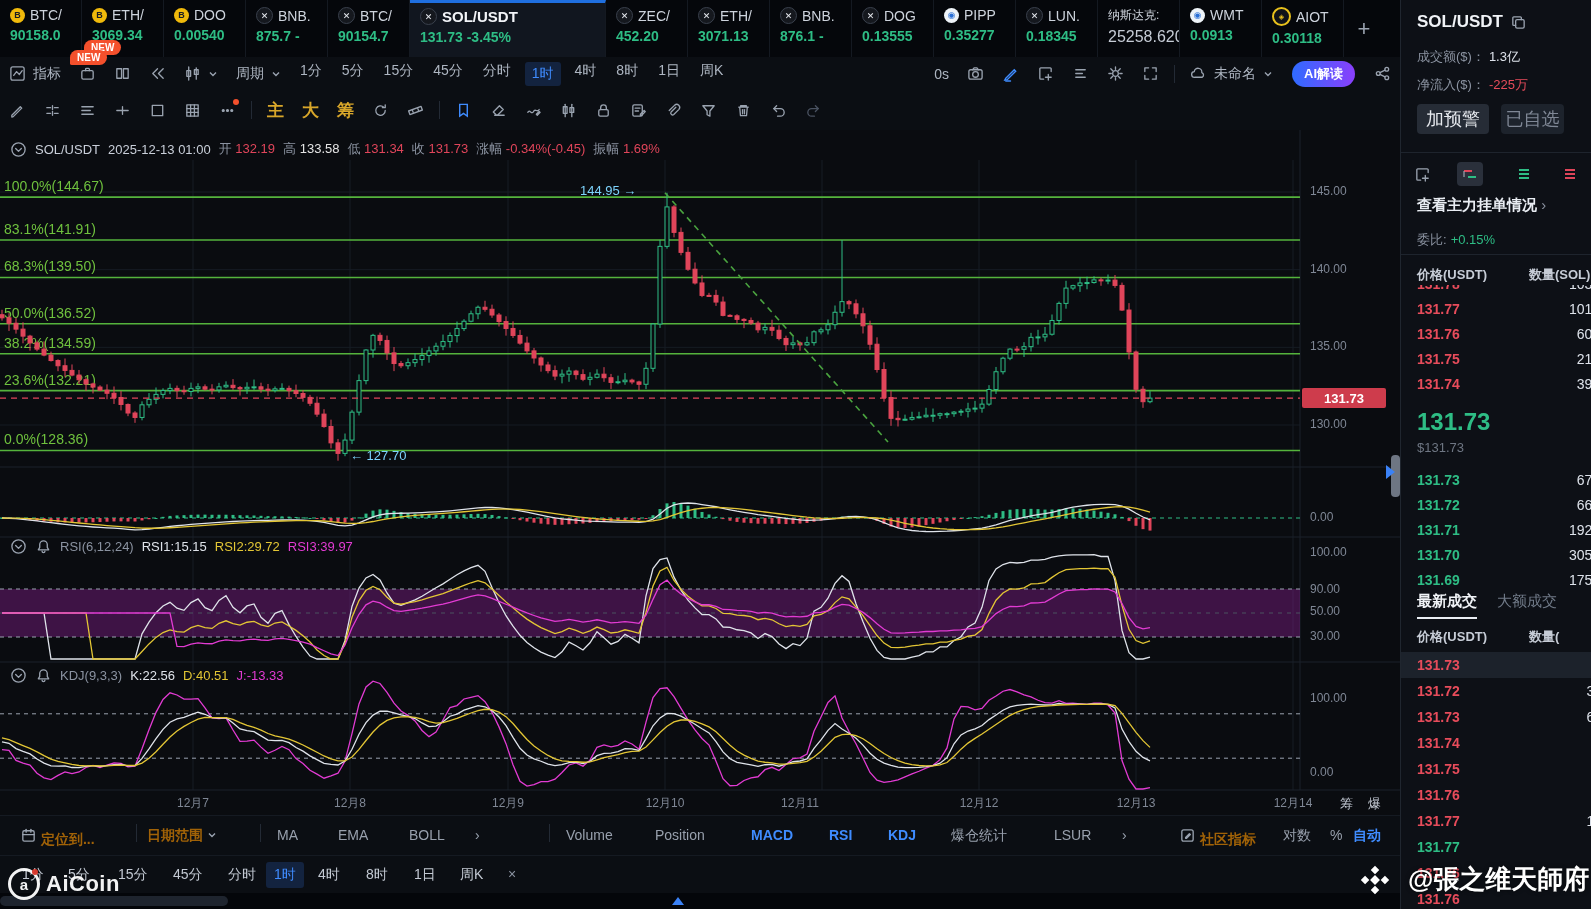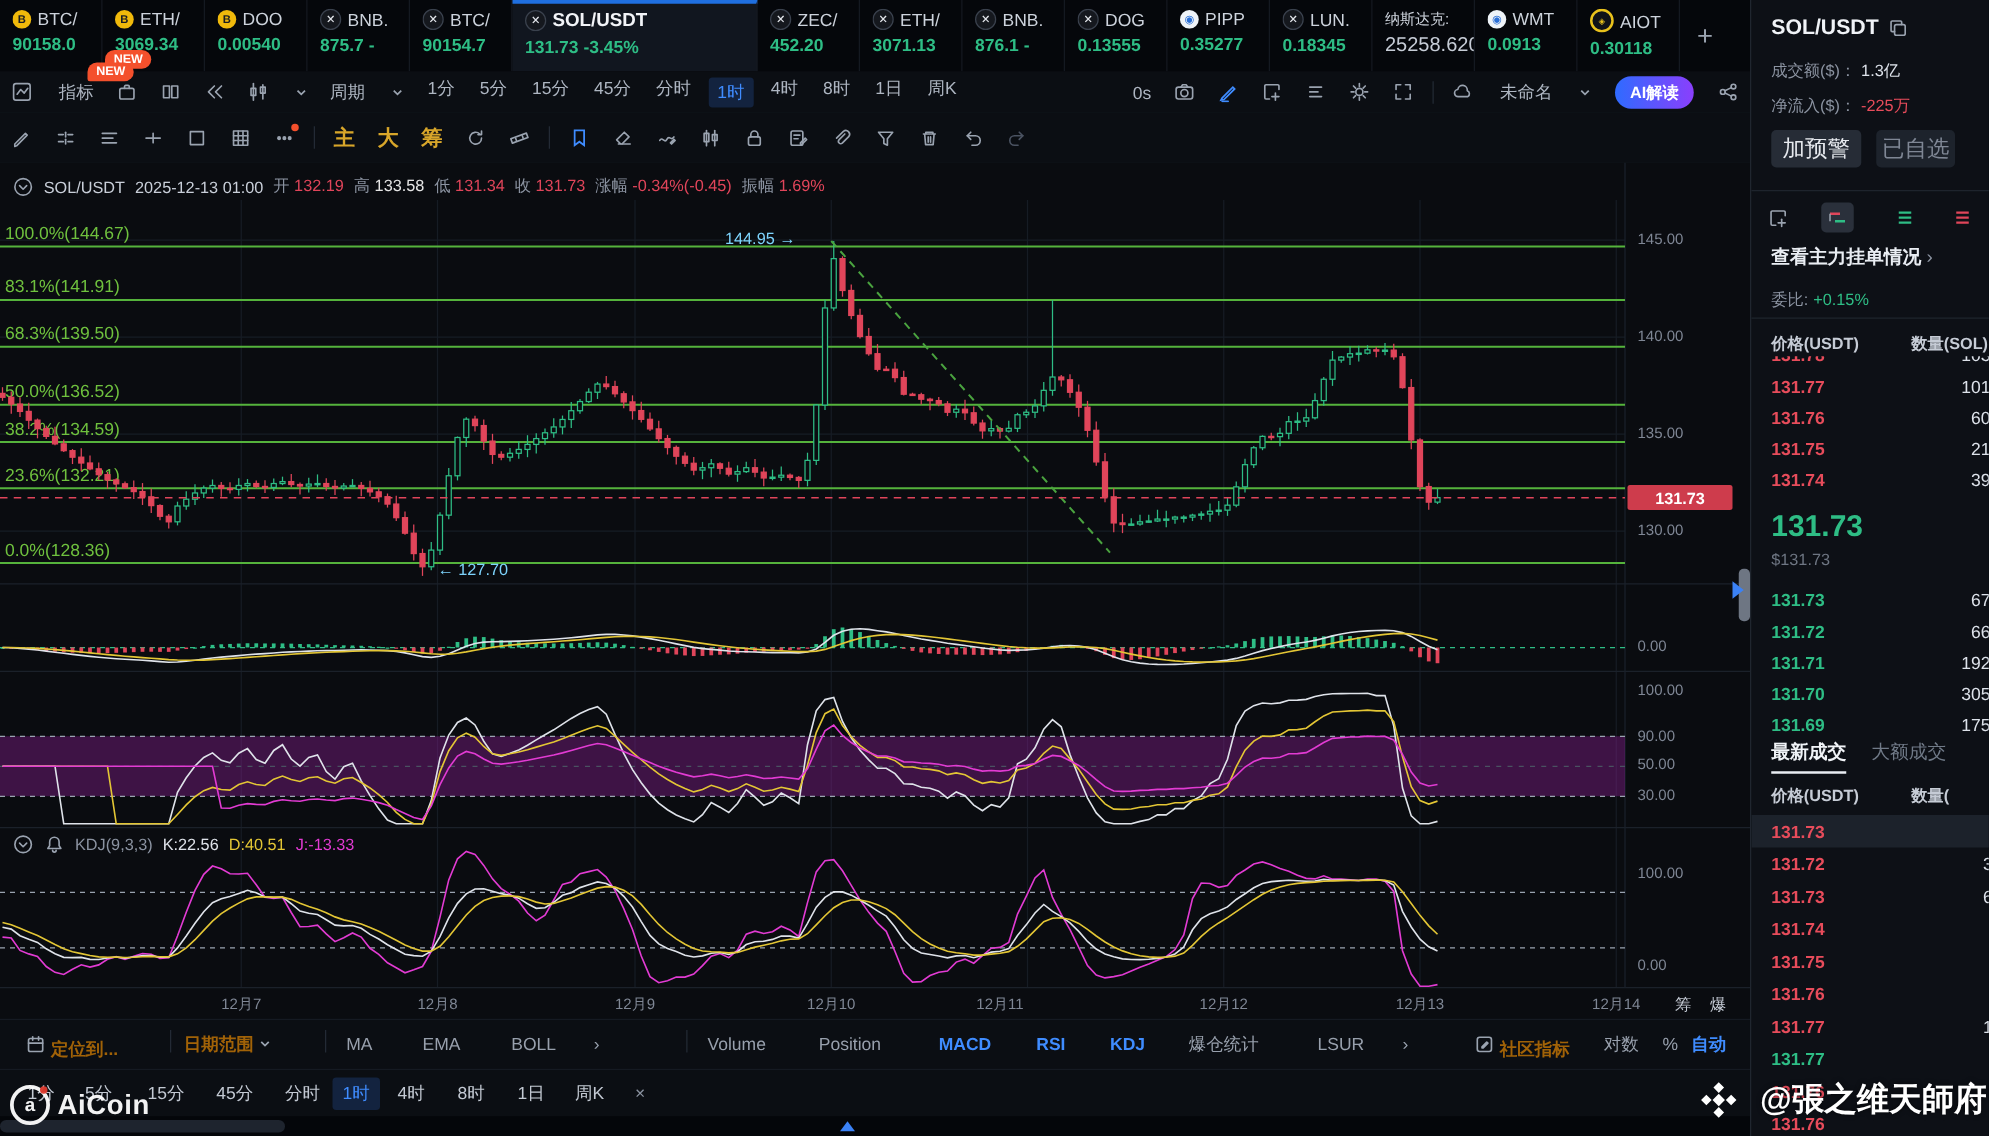--- a/index.html
+++ b/index.html
@@ -21,21 +21,21 @@
   .coin.gold{background:#f0b90b;color:#1a1d23}
   .coin.dark{background:#15181e;border:1px solid #3a414d;color:#e8ebf0}
   .coin.blue{background:#eef3f8;color:#2a6fd6}
   .coin.gold2{background:#0f1218;border:2px solid #e8c11c;color:#e8c11c;font-size:7px}
   .badge-new{position:absolute;background:#f4502c;color:#fff;font-size:10px;font-weight:bold;
              padding:2px 7px;border-radius:8px 8px 8px 2px;z-index:30}
   #tab-add{width:40px;display:flex;align-items:center;justify-content:center;color:#9aa3b0;font-size:22px;cursor:pointer}
   
   #maintb{position:absolute;left:0;top:57px;width:1400px;height:33px;background:#0b0e13;display:flex;align-items:center;
           border-bottom:1px solid #151a22;font-size:14px;color:#aeb6c2}
-  #maintb .it{margin:0 9px;white-space:nowrap;cursor:pointer;display:flex;align-items:center;gap:21px}
+  #maintb .it{margin:0 9px;white-space:nowrap;cursor:pointer;display:flex;align-items:center;gap:7px}
   #maintb .tf{margin:0 10px;cursor:pointer}
   #maintb .tf.on{color:#3f8cff;background:#13233f;padding:3px 7px;border-radius:3px;margin:0 4px}
   #maintb .right{margin-left:auto;display:flex;align-items:center}
   .ai-btn{background:linear-gradient(90deg,#2f6bff,#8a3ffc);color:#fff;font-size:13px;font-weight:bold;
           padding:4px 12px;border-radius:13px;margin:0 10px;cursor:pointer}
   #drawtb{position:absolute;left:0;top:90px;width:1400px;height:40px;background:#0b0e13;display:flex;align-items:center;
           border-bottom:1px solid #151a22}
   #drawtb .ic{margin:0 9px;cursor:pointer;position:relative;display:flex}
   .zht{font-size:17px;font-weight:bold;color:#d8a62a;margin:0 9px;cursor:pointer}
   .vsep{width:1px;height:18px;background:#232a35;margin:0 6px}
@@ -1066,20 +1066,38 @@
     <b style="color:#c9cfd9">SOL/USDT</b>
     <b style="color:#c9cfd9">2025-12-13 01:00</b>
     <span><span>开</span> <b style="color:#e0455a">132.19</b></span>
     <span><span>高</span> <b style="color:#e5e5e5">133.58</b></span>
     <span><span>低</span> <b style="color:#e0455a">131.34</b></span>
     <span><span>收</span> <b style="color:#e0455a">131.73</b></span>
     <span><span>涨幅</span> <b style="color:#e0455a">-0.34%(-0.45)</b></span>
     <span><span>振幅</span> <b style="color:#e0455a">1.69%</b></span>
   </div>
 
+  <div class="ind-head" style="left:10px;top:408px">
+    <i class="svgi" style="display: inline-flex;">
+        <svg width="17" height="17" viewBox="0 0 18 18" fill="none" stroke="#9aa3b0" stroke-width="1.4" stroke-linecap="round" stroke-linejoin="round">
+          <circle cx="9" cy="9" r="7"></circle>
+          <polyline points="6,8 9,11 12,8"></polyline>
+        </svg>
+      </i>
+      <i class="svgi" style="display: inline-flex;">
+        <svg width="17" height="17" viewBox="0 0 18 18" fill="none" stroke="#9aa3b0" stroke-width="1.4" stroke-linecap="round" stroke-linejoin="round">
+          <path d="M9 3a4 4 0 00-4 4v3l-1.5 2.5h11L13 10V7a4 4 0 00-4-4z"></path>
+          <path d="M7.5 14a1.5 1.5 0 003 0"></path>
+        </svg>
+      </i>
+    <span>RSI(6,12,24)</span>
+    <b style="color:#dfe3ea">RSI1:15.15</b>
+    <b style="color:#e3c635">RSI2:29.72</b>
+    <b style="color:#e23bd3">RSI3:39.97</b>
+  </div>
   <div class="ind-head" style="left:10px;top:537px">
     <i class="svgi" style="display: inline-flex;">
         <svg width="17" height="17" viewBox="0 0 18 18" fill="none" stroke="#9aa3b0" stroke-width="1.4" stroke-linecap="round" stroke-linejoin="round">
           <circle cx="9" cy="9" r="7"></circle>
           <polyline points="6,8 9,11 12,8"></polyline>
         </svg>
       </i>
       <i class="svgi" style="display: inline-flex;">
         <svg width="17" height="17" viewBox="0 0 18 18" fill="none" stroke="#9aa3b0" stroke-width="1.4" stroke-linecap="round" stroke-linejoin="round">
           <path d="M9 3a4 4 0 00-4 4v3l-1.5 2.5h11L13 10V7a4 4 0 00-4-4z"></path>

